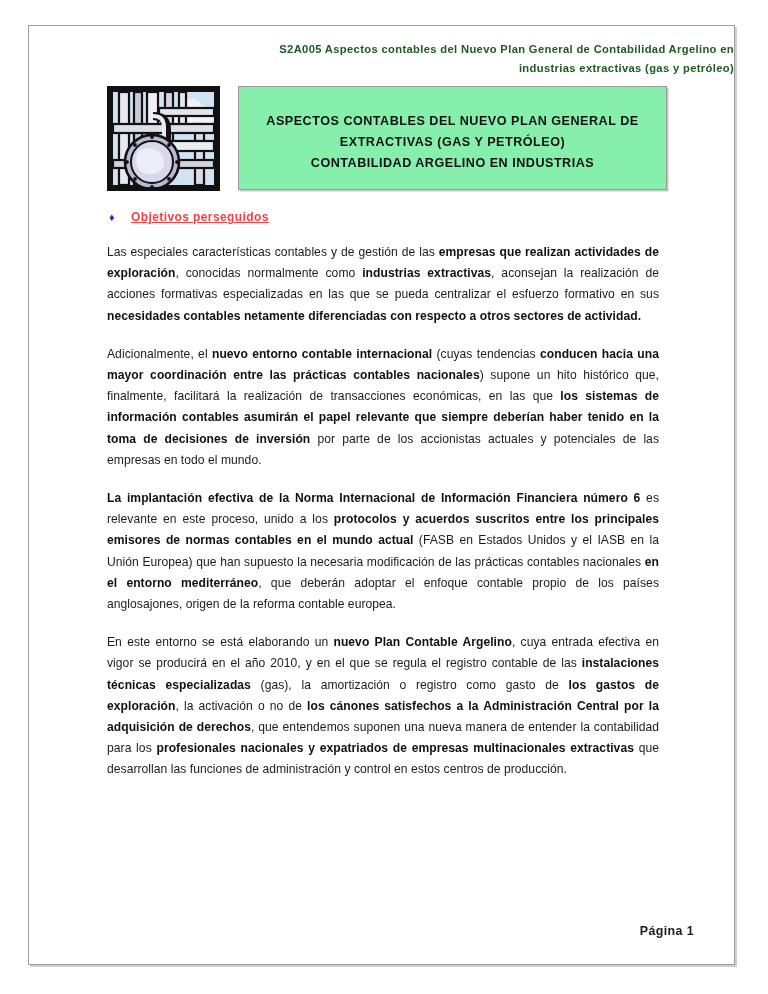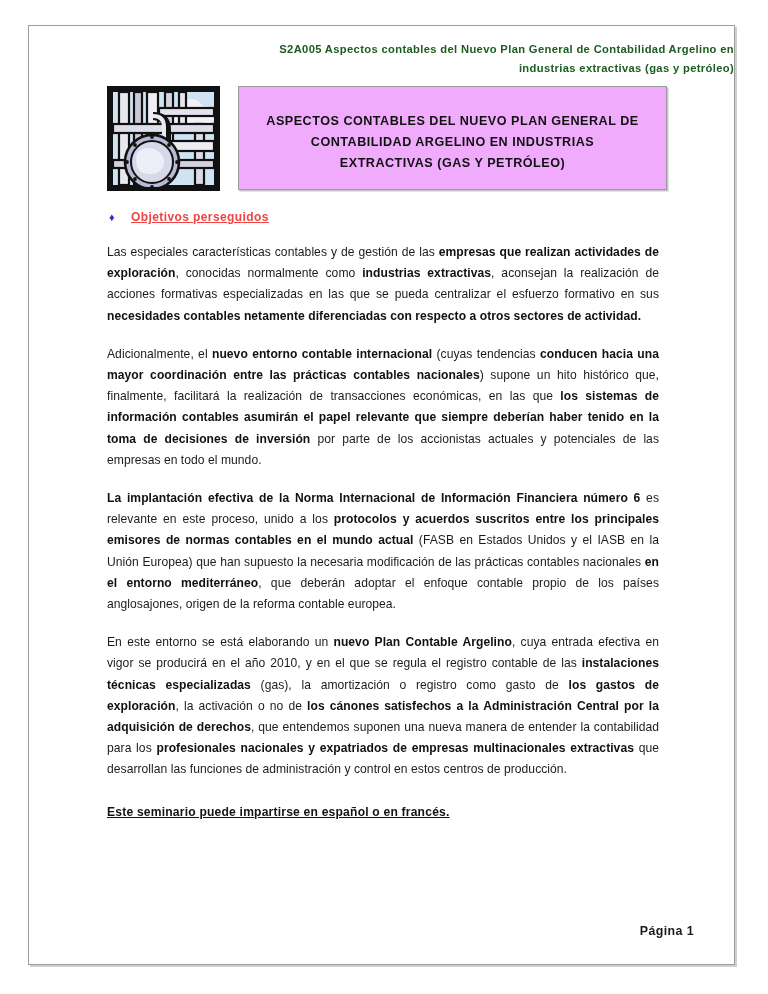--- a/index.html
+++ b/index.html
@@ -60,21 +60,21 @@
     width: 113px;
     height: 105px;
     flex: 0 0 auto;
     position: relative;
   }
   .plant-figure svg { display: block; }
 
   .title-card {
     margin-left: 18px;
     flex: 1 1 auto;
-    background: #f0abfc;
+    background: #86efac;
     border: 1px solid #9a9a9a;
     box-shadow: 1.5px 1.5px 0 0 #c7c7c7;
     box-sizing: border-box;
     height: 104px;
     display: flex;
     align-items: center;
     justify-content: center;
     padding: 18px 14px 10px 14px;
   }
   .title-card .title-text {
@@ -202,36 +202,35 @@
           <circle cx="20" cy="76" r="1.9"></circle>
             <circle cx="28" cy="59" r="1.9"></circle>
         </g>
         <rect x="2" y="2" width="109" height="101" fill="none" stroke="#111111" stroke-width="4"></rect>
       </svg>
     </div>
 
     <div class="title-card">
       <div class="title-text">
         <span>ASPECTOS CONTABLES DEL NUEVO PLAN GENERAL DE</span>
+        <span>EXTRACTIVAS (GAS Y PETRÓLEO)</span>
         <span>CONTABILIDAD ARGELINO EN INDUSTRIAS</span>
-        <span>EXTRACTIVAS (GAS Y PETRÓLEO)</span>
       </div>
     </div>
   </div>
 
   <div class="body-col">
 
     <div class="objectives-heading">
       <span class="bullet">♦</span>
       <span class="heading-label">Objetivos perseguidos</span>
     </div>
 
     <p class="para"><span>Las especiales características contables y de gestión de las </span><b>empresas que realizan actividades de exploración</b><span>, conocidas normalmente como </span><b>industrias extractivas</b><span>, aconsejan la realización de acciones formativas especializadas en las que se pueda centralizar el esfuerzo formativo en sus </span><b>necesidades contables netamente diferenciadas con respecto a otros sectores de actividad.</b></p>
     <p class="para"><span>Adicionalmente, el </span><b>nuevo entorno contable internacional</b><span> (cuyas tendencias </span><b>conducen hacia una mayor coordinación entre las prácticas contables nacionales</b><span>) supone un hito histórico que, finalmente, facilitará la realización de transacciones económicas, en las que </span><b>los sistemas de información contables asumirán el papel relevante que siempre deberían haber tenido en la toma de decisiones de inversión</b><span> por parte de los accionistas actuales y potenciales de las empresas en todo el mundo.</span></p>
     <p class="para"><b>La implantación efectiva de la Norma Internacional de Información Financiera número 6</b><span> es relevante en este proceso, unido a los </span><b>protocolos y acuerdos suscritos entre los principales emisores de normas contables en el mundo actual</b><span> (FASB en Estados Unidos y el IASB en la Unión Europea) que han supuesto la necesaria modificación de las prácticas contables nacionales </span><b>en el entorno mediterráneo</b><span>, que deberán adoptar el enfoque contable propio de los países anglosajones, origen de la reforma contable europea.</span></p>
     <p class="para"><span>En este entorno se está elaborando un </span><b>nuevo Plan Contable Argelino</b><span>, cuya entrada efectiva en vigor se producirá en el año 2010, y en el que se regula el registro contable de las </span><b>instalaciones técnicas especializadas</b><span> (gas), la amortización o registro como gasto de </span><b>los gastos de exploración</b><span>, la activación o no de </span><b>los cánones satisfechos a la Administración Central por la adquisición de derechos</b><span>, que entendemos suponen una nueva manera de entender la contabilidad para los </span><b>profesionales nacionales y expatriados de empresas multinacionales extractivas</b><span> que desarrollan las funciones de administración y control en estos centros de producción.</span></p>
 
-    <p class="closing-note">Este seminario puede impartirse en español o en francés.</p>
   </div>
 
   <div class="doc-footer">Página 1</div>
 
 </div>
 
 </body></html>

